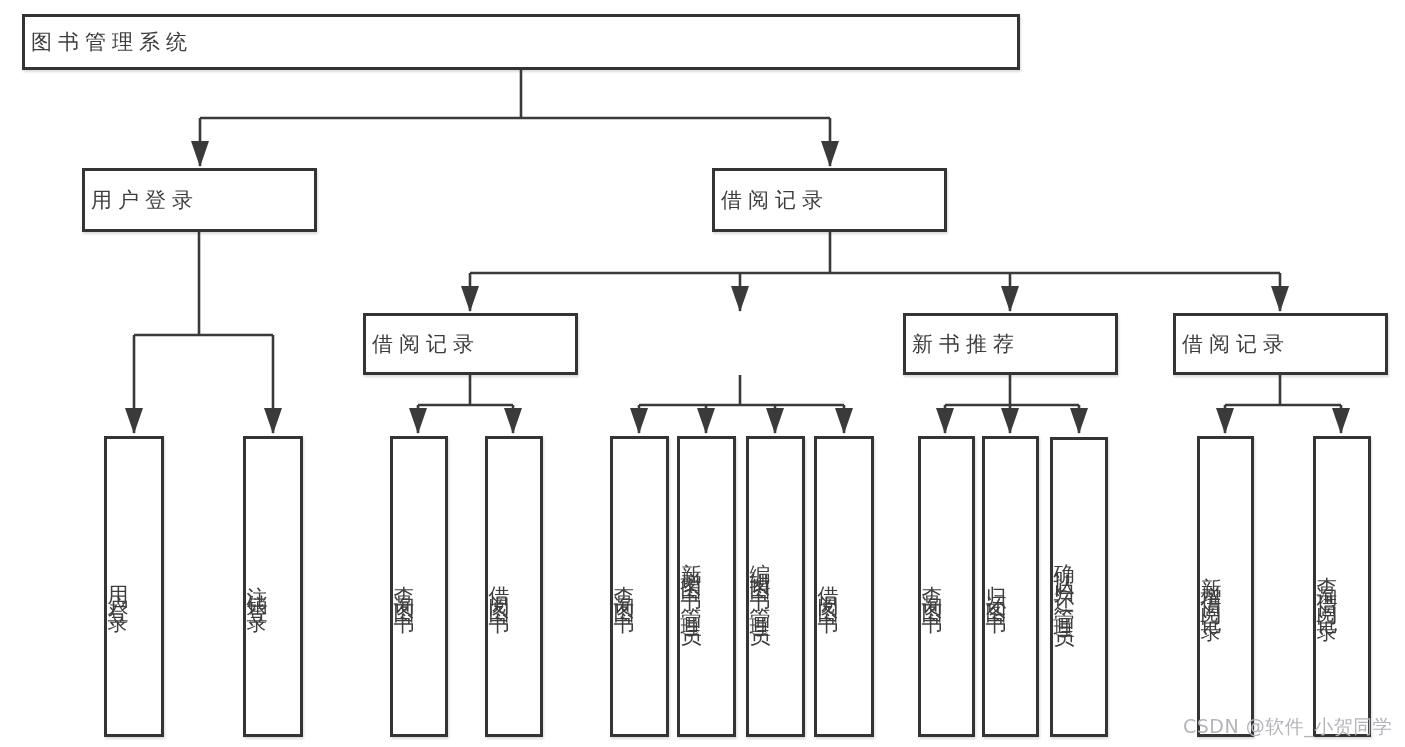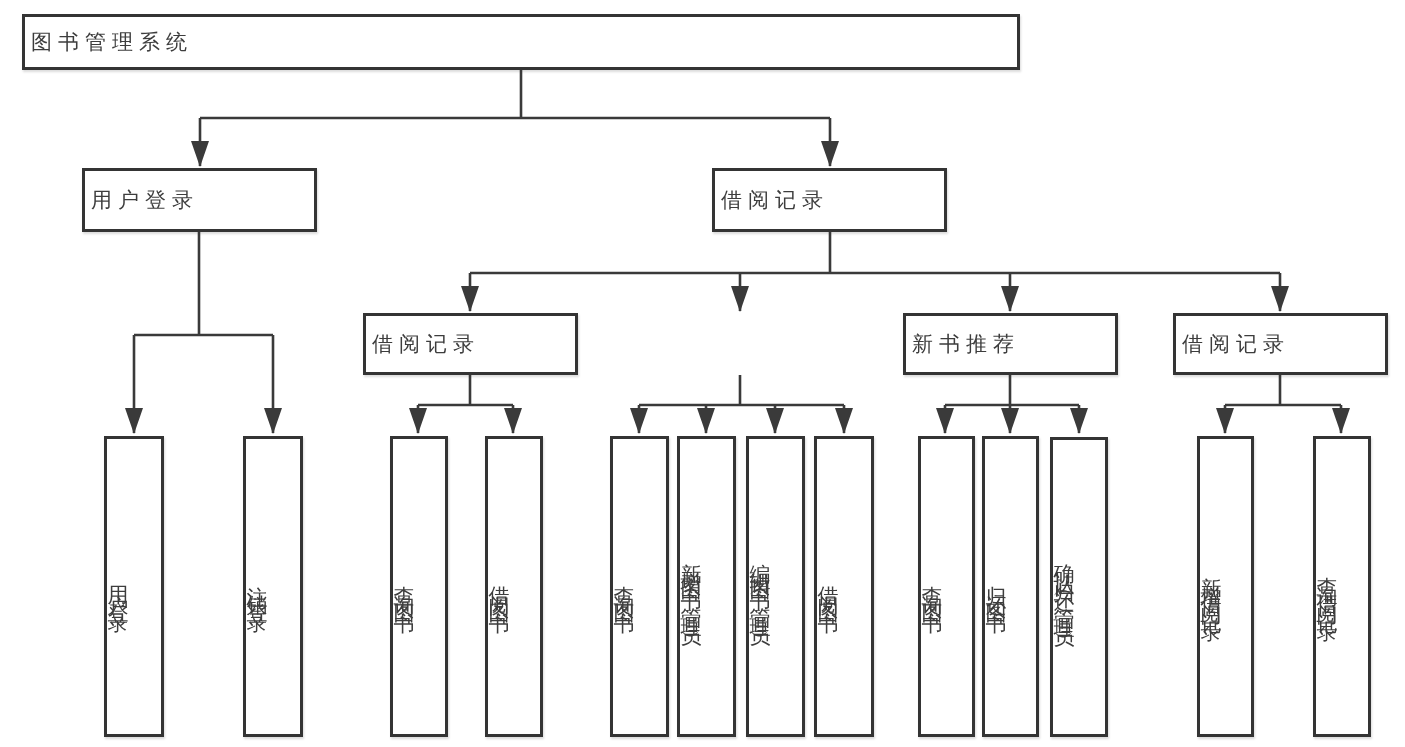--- a/index.html
+++ b/index.html
@@ -153,14 +153,15 @@
     <span class="lbl">确认归还（管理员）</span>
   </div>
 
   <div class="box v" style="left:1197px;top:436px;width:57px;height:301px">
     <span class="lbl">新增借阅记录</span>
   </div>
   <div class="box v" style="left:1313px;top:436px;width:58px;height:301px">
     <span class="lbl">查询借阅记录</span>
   </div>
 
+  <div class="watermark">CSDN @软件_小贺同学</div>
 
 </div>
 
 </body></html>

